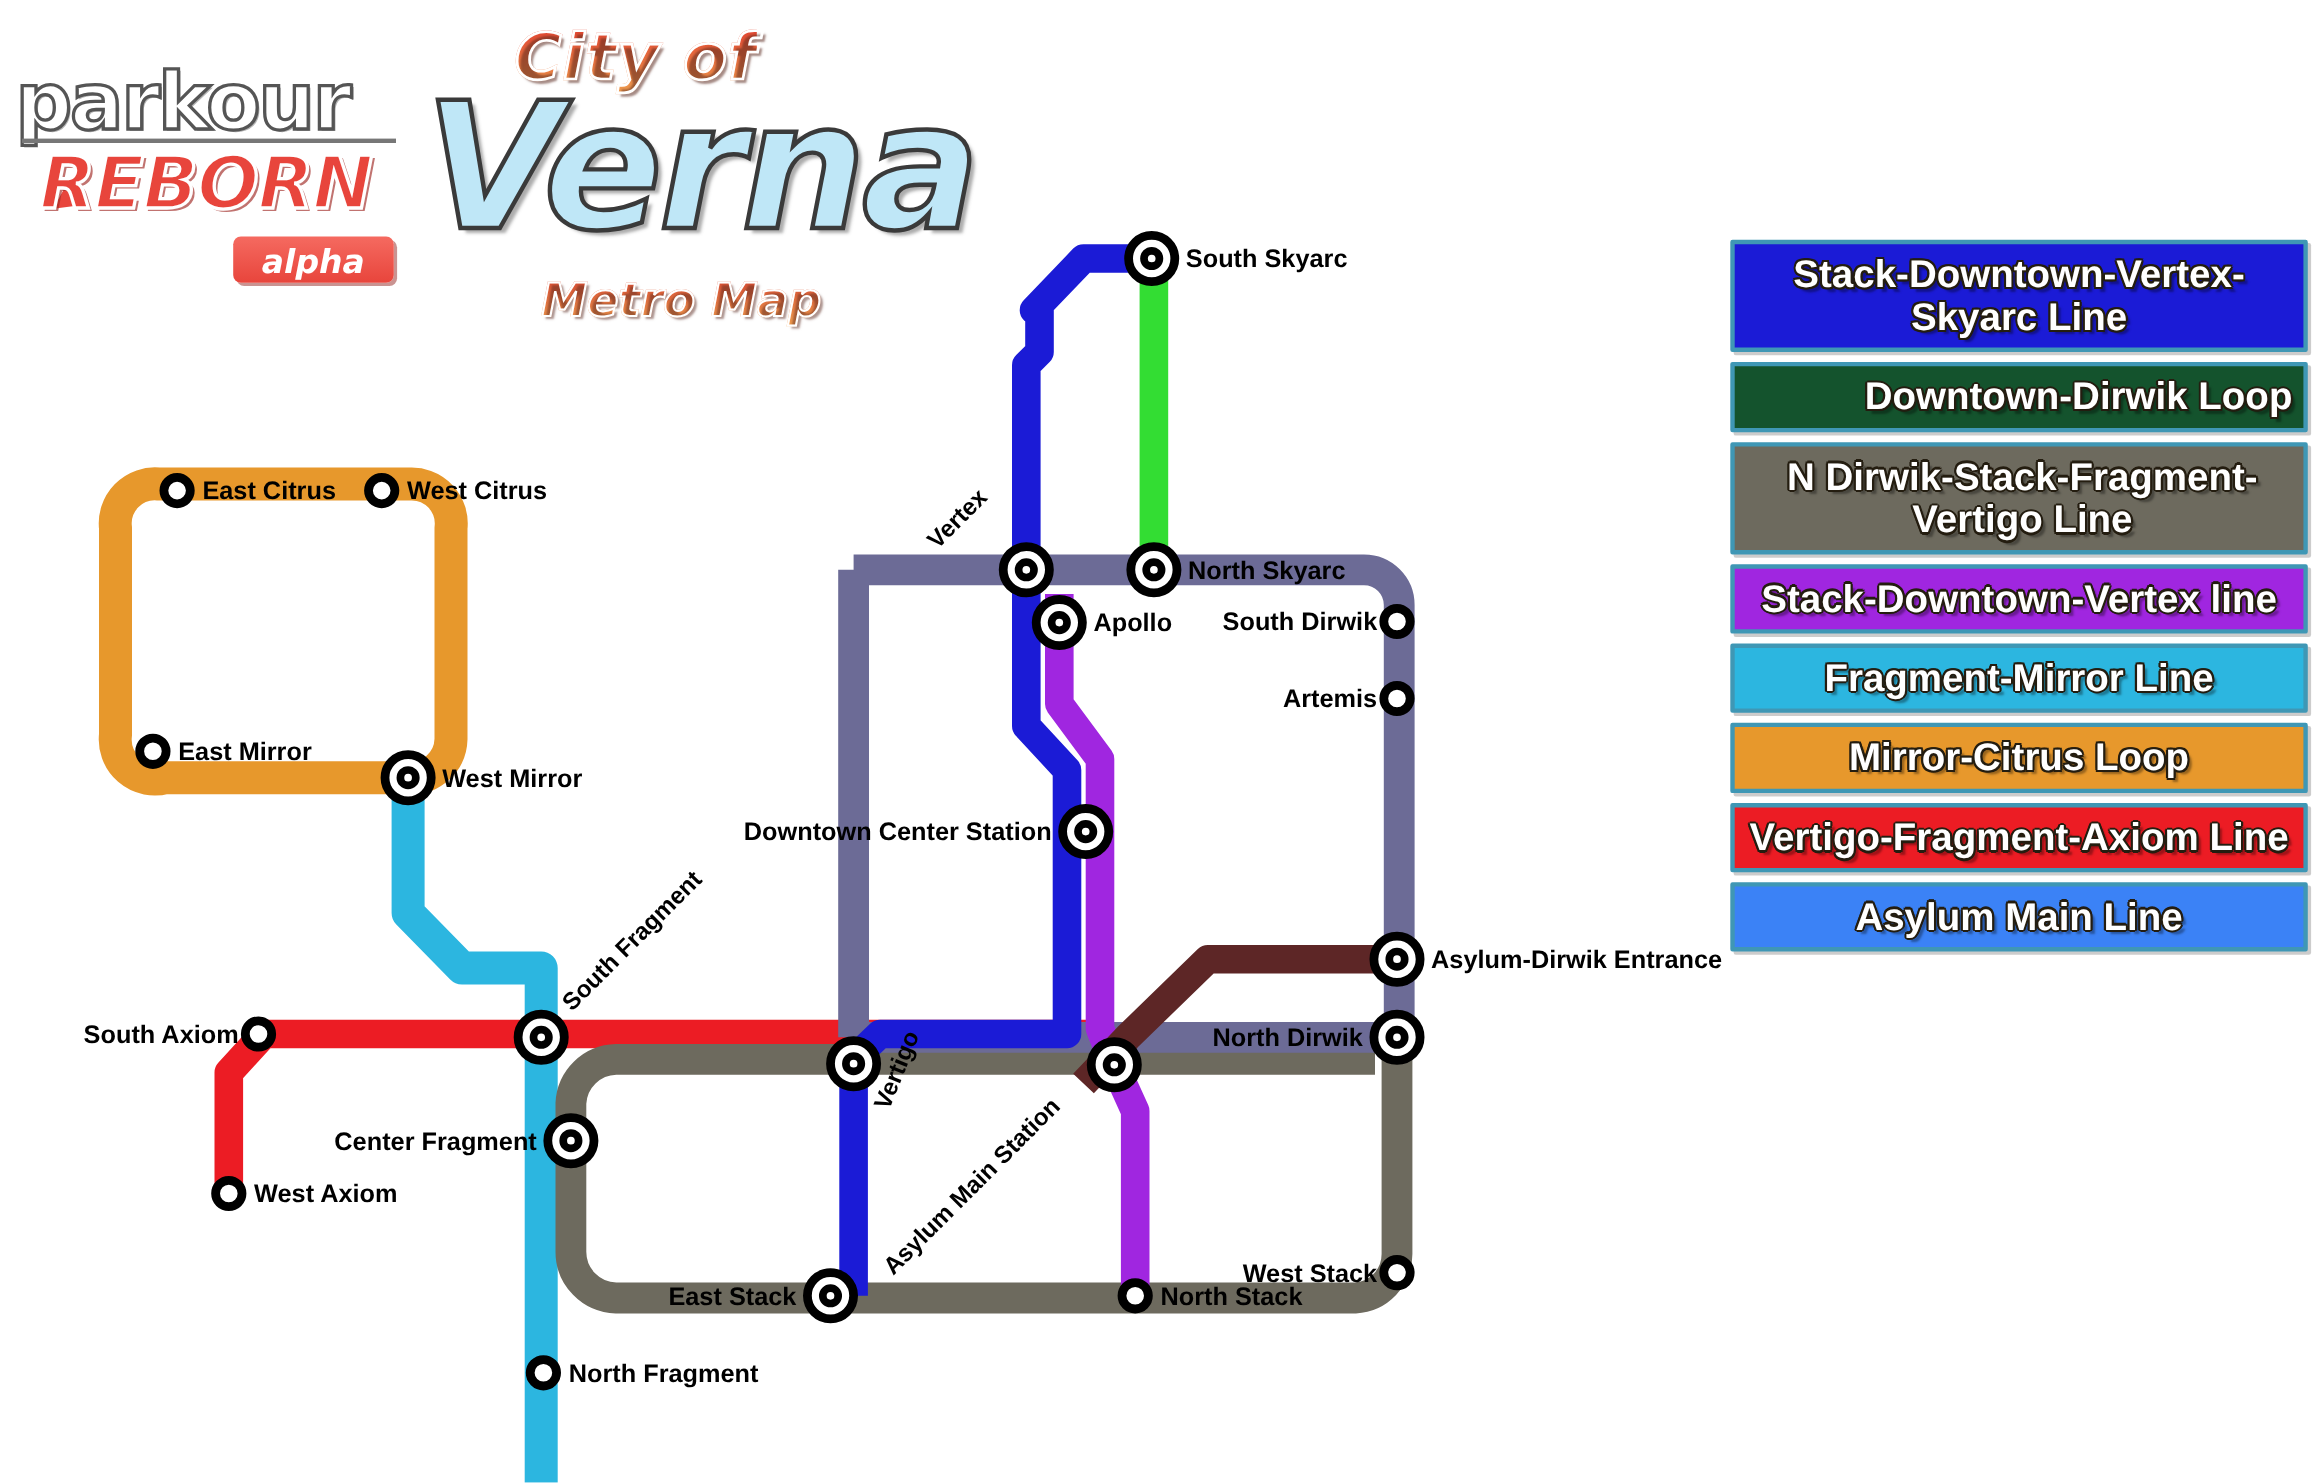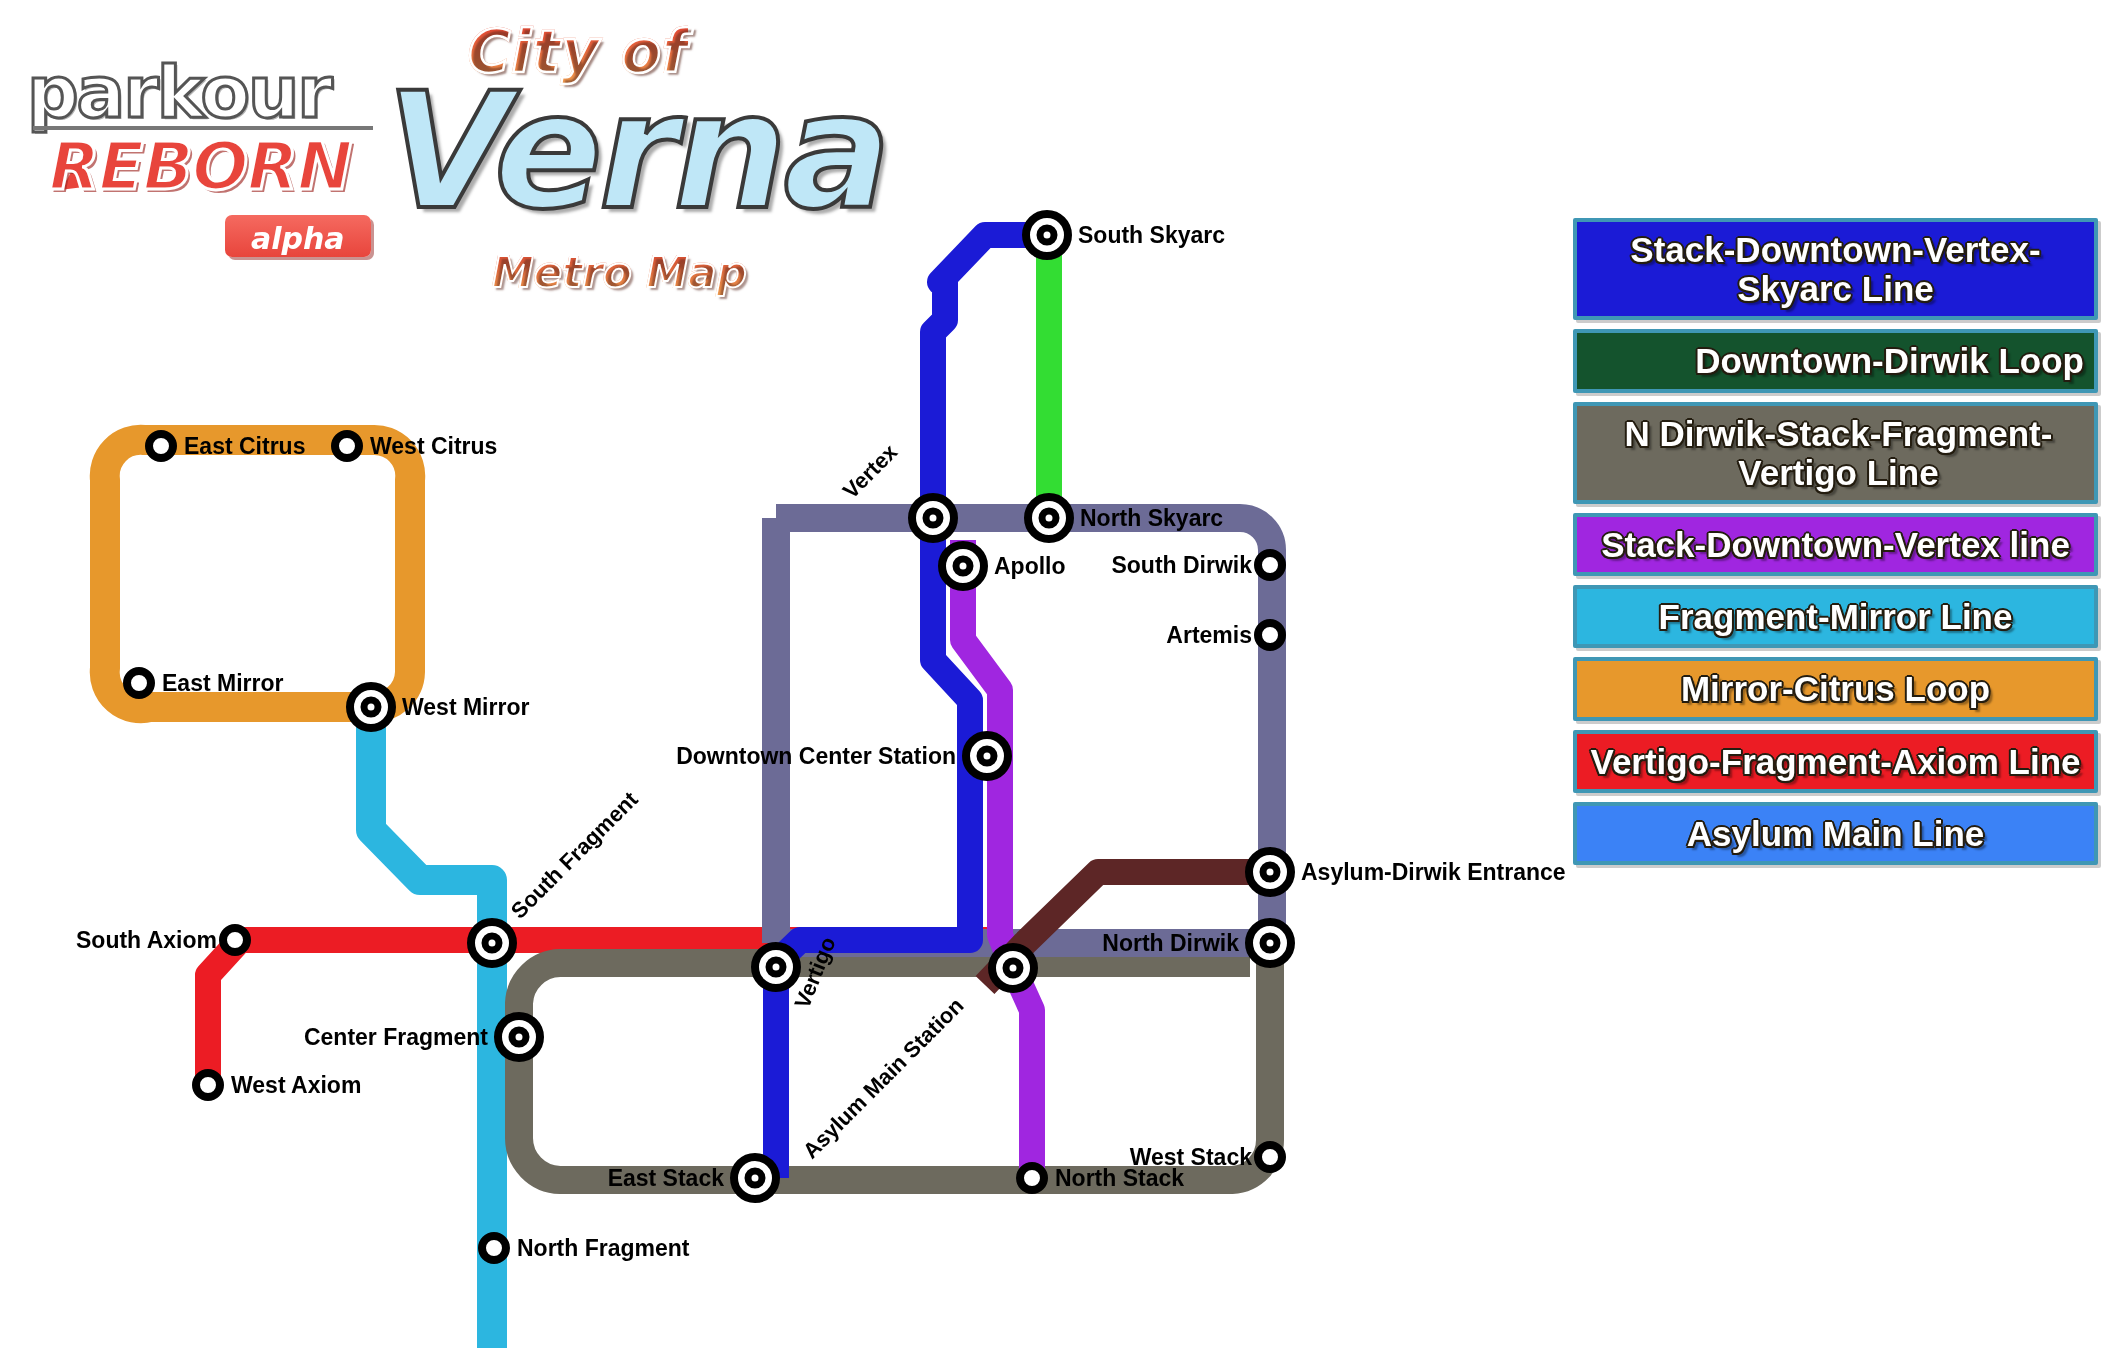--- a/index.html
+++ b/index.html
@@ -9,21 +9,20 @@
     background: #ffffff;
     font-family: "Liberation Sans", sans-serif;
     overflow: hidden;
   }
   #root { position: relative; width: 2108px; height: 1348px; background: #fff; }
 
   
   #logo-parkour {
     position: absolute; left: 14px; top: 40px; width: 380px; height: 200px;
     user-select: none;
-    margin-left: 13px;
   }
   .pk-parkour {
     position: absolute; left: 0; top: 10px;
     font-family: "DejaVu Sans", sans-serif;
     font-size: 72px; font-weight: 700; letter-spacing: -2px;
     color: #ffffff;
     -webkit-text-stroke: 3px #555;
     text-shadow: 2px 2px 0 #b5b5b5;
   }
   .pk-rule { position: absolute; left: 6px; top: 86px; width: 340px; height: 4px; background: #777; }

